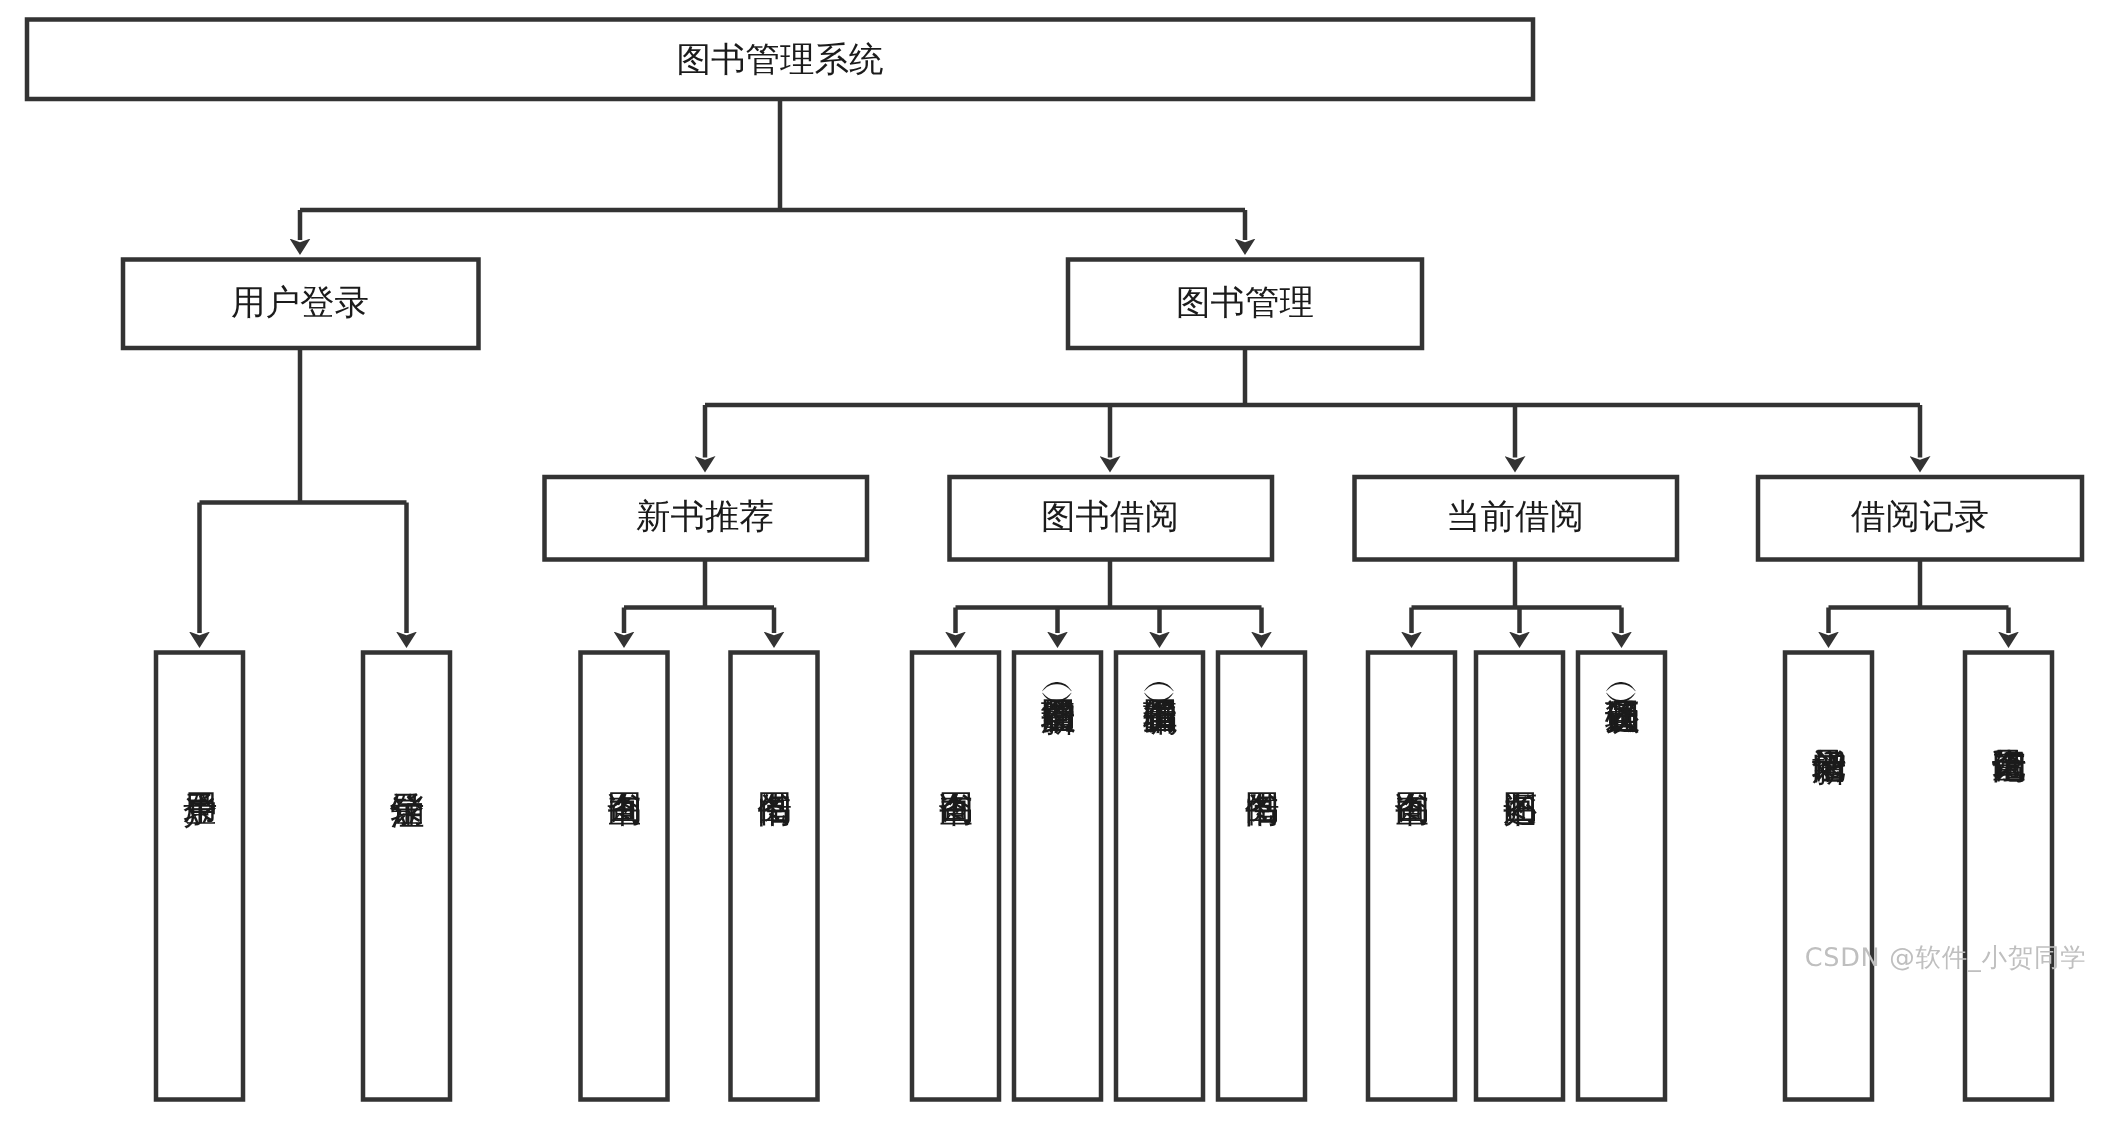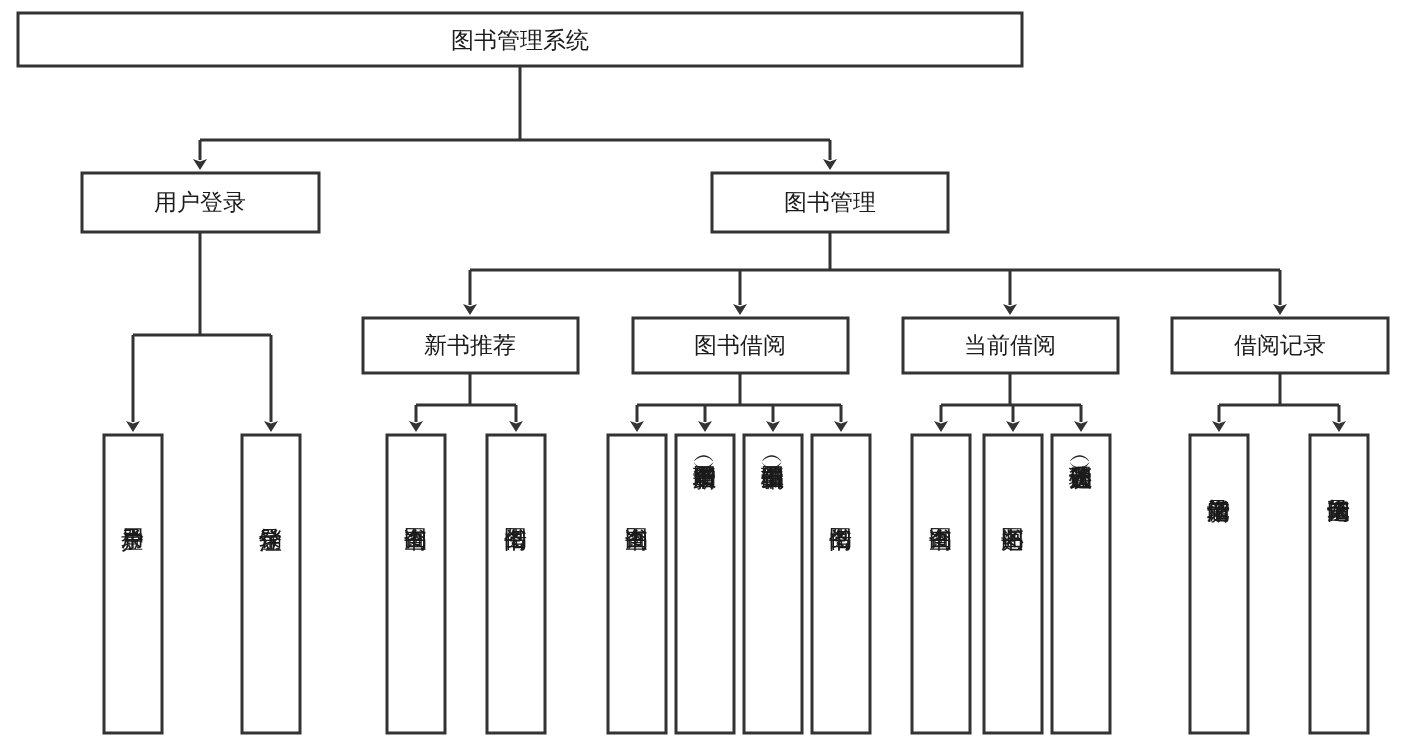--- a/index.html
+++ b/index.html
@@ -236,14 +236,15 @@
       <text class="leaf-label" x="1219" y="481" writing-mode="tb">新增借阅记录</text>
     </g>
 
     <g>
       <rect class="leaf-rect" x="1310" y="435" width="58" height="298"></rect>
       <text class="leaf-label" x="1339" y="481" writing-mode="tb">查询借阅记录</text>
     </g>
 
   </svg>
 
+  <div class="watermark">CSDN @软件_小贺同学</div>
 
 </div>
 
 </body></html>

